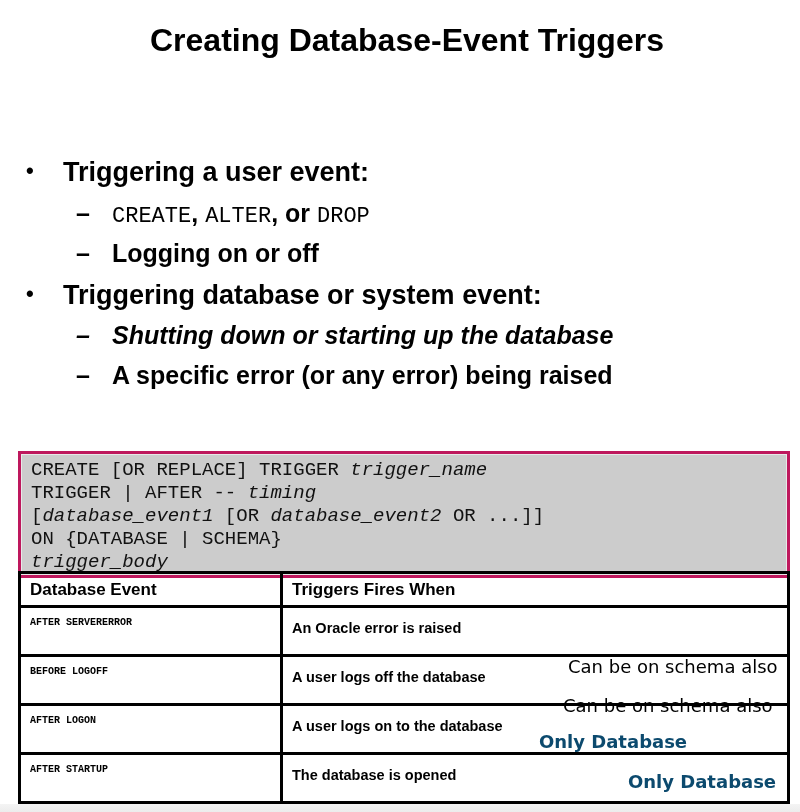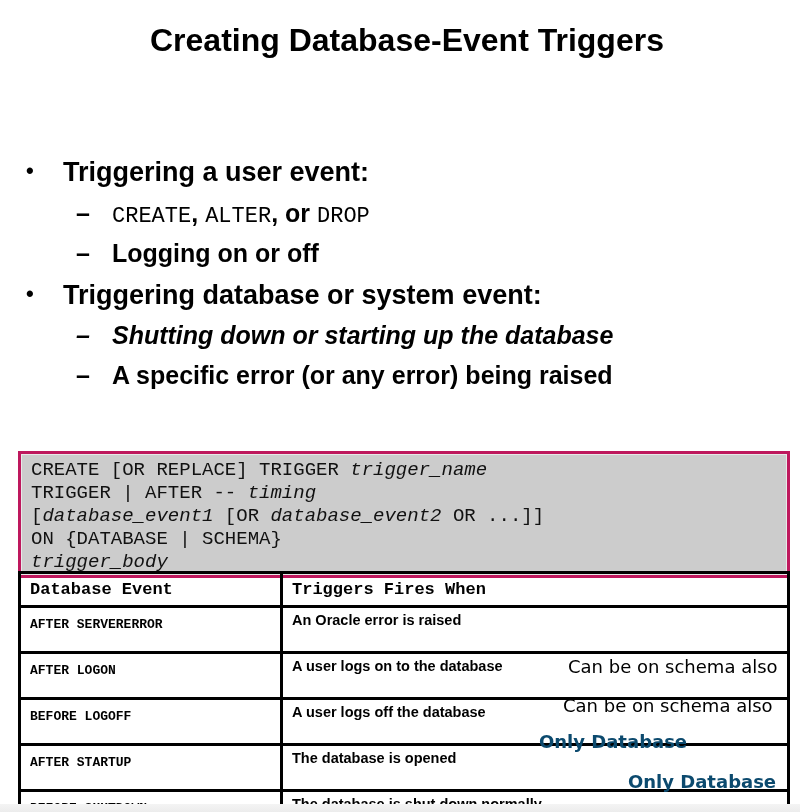--- a/index.html
+++ b/index.html
@@ -8,23 +8,23 @@
     .bullet-l1 { position: absolute; left: 26px; font-size: 27px; font-weight: bold; white-space: nowrap; }
     .bullet-l1 .mark { display: inline-block; width: 37px; font-size: 22px; vertical-align: 3px; }
     .bullet-l2 { position: absolute; left: 76px; font-size: 25px; font-weight: bold; white-space: nowrap; }
     .bullet-l2 .mark { display: inline-block; width: 36px; }
     .mono { font-family: "Liberation Mono", monospace; font-weight: normal; font-size: 22px; text-align: right; }
     .code-box { position: absolute; left: 18px; top: 427px; width: 766px; height: 121px; background: #cccccc; border: 3px solid #be185d; box-shadow: inset 0 0 0 1px #e8e8e8; margin-top: 24px; }
     .code-line { position: absolute; left: 10px; font-family: "Liberation Mono", monospace; font-size: 19px; white-space: pre; color: #111; }
     .code-line i { font-style: italic; }
     .tbl { position: absolute; left: 18px; top: 571px; width: 772px; border-collapse: collapse; }
     .tbl td { border: 3px solid #000; padding: 0 0 0 9px; height: 34px; vertical-align: top; position: relative; }
-    .tbl tr.hdr td { height: 31px; vertical-align: middle; font-size: 17px; font-weight: bold; font-family: Liberation Mono, monospace; }
-    .tbl td.ev { width: 250px; font-family: "Liberation Mono", monospace; font-weight: bold; font-size: 13px; padding-top: 9px; }
-    .tbl td.desc { font-family: "Liberation Sans", sans-serif; font-weight: bold; font-size: 14.5px; padding-top: 4px; }
+    .tbl tr.hdr td { height: 31px; vertical-align: middle; font-size: 17px; font-weight: bold; font-family: Liberation Sans, sans-serif; }
+    .tbl td.ev { width: 250px; font-family: "Liberation Mono", monospace; font-weight: bold; font-size: 10px; padding-top: 9px; }
+    .tbl td.desc { font-family: "Liberation Sans", sans-serif; font-weight: bold; font-size: 14.5px; padding-top: 12px; }
     .note { position: absolute; font-family: "DejaVu Sans", sans-serif; font-weight: normal; font-size: 18px; white-space: nowrap; }
     .note.purple { color: #000000; }
     .note.red { color: #0c4a6e; font-weight: bold; }
     .corner-shadow { position: absolute; left: 0; top: 804px; width: 800px; height: 8px; background: linear-gradient(#f4f4f4, #ececec); }
   </style>
 </head>
 <body>
 
 <div>
 
@@ -62,26 +62,26 @@
     <tbody>
         <tr class="hdr">
       <td style="width:250px;">Database Event</td>
       <td>Triggers Fires When</td>
     </tr>
     <tr>
       <td class="ev">AFTER SERVERERROR</td>
       <td class="desc">An Oracle error is raised</td>
     </tr>
     <tr>
+      <td class="ev">BEFORE LOGOFF</td>
+      <td class="desc">A user logs off the database</td>
+    </tr>
+    <tr>
       <td class="ev">AFTER LOGON</td>
       <td class="desc">A user logs on to the database</td>
-    </tr>
-    <tr>
-      <td class="ev">BEFORE LOGOFF</td>
-      <td class="desc">A user logs off the database</td>
     </tr>
     <tr>
       <td class="ev">AFTER STARTUP</td>
       <td class="desc">The database is opened</td>
     </tr>
     <tr>
       <td class="ev">BEFORE SHUTDOWN</td>
       <td class="desc">The database is shut down normally</td>
     </tr>
   </tbody>

